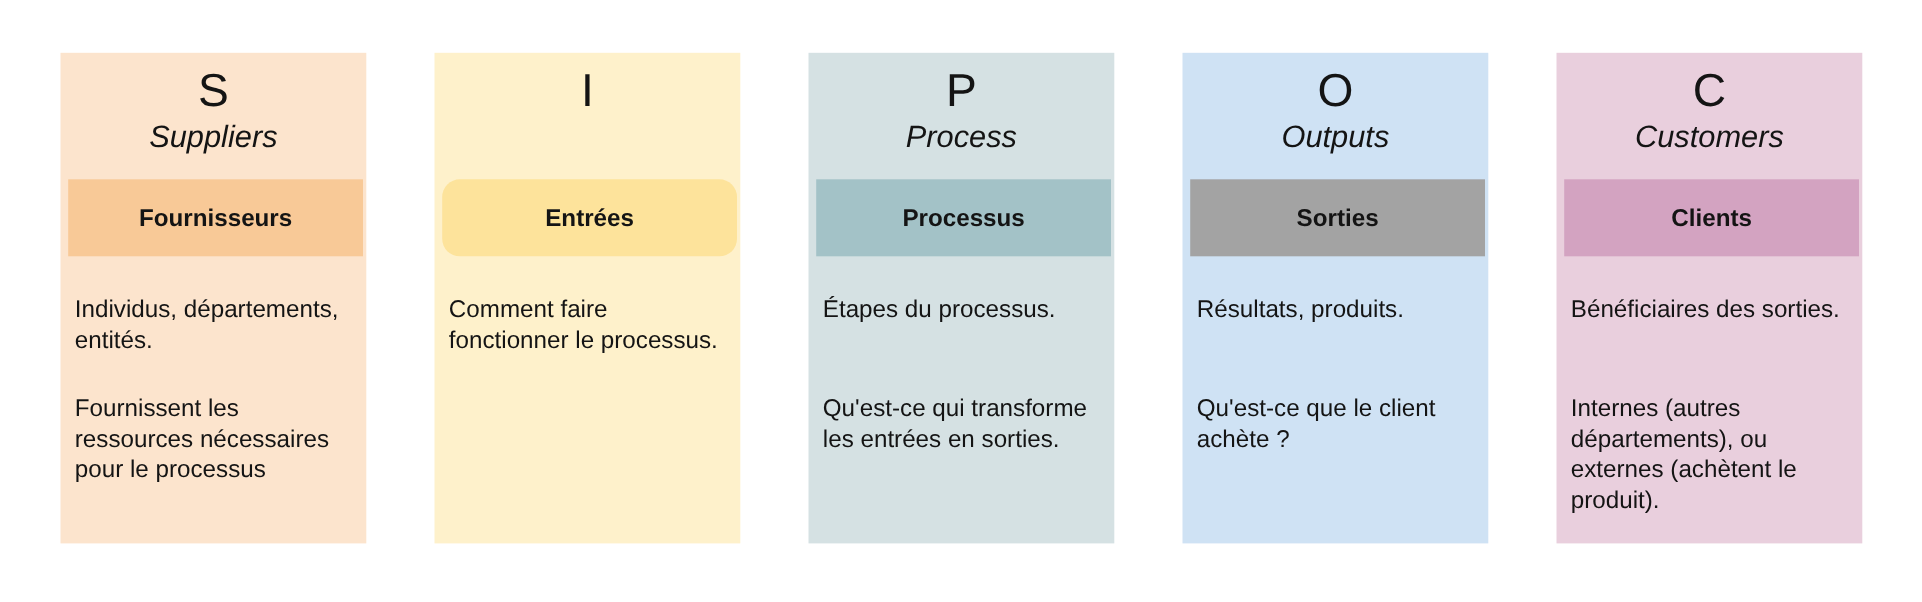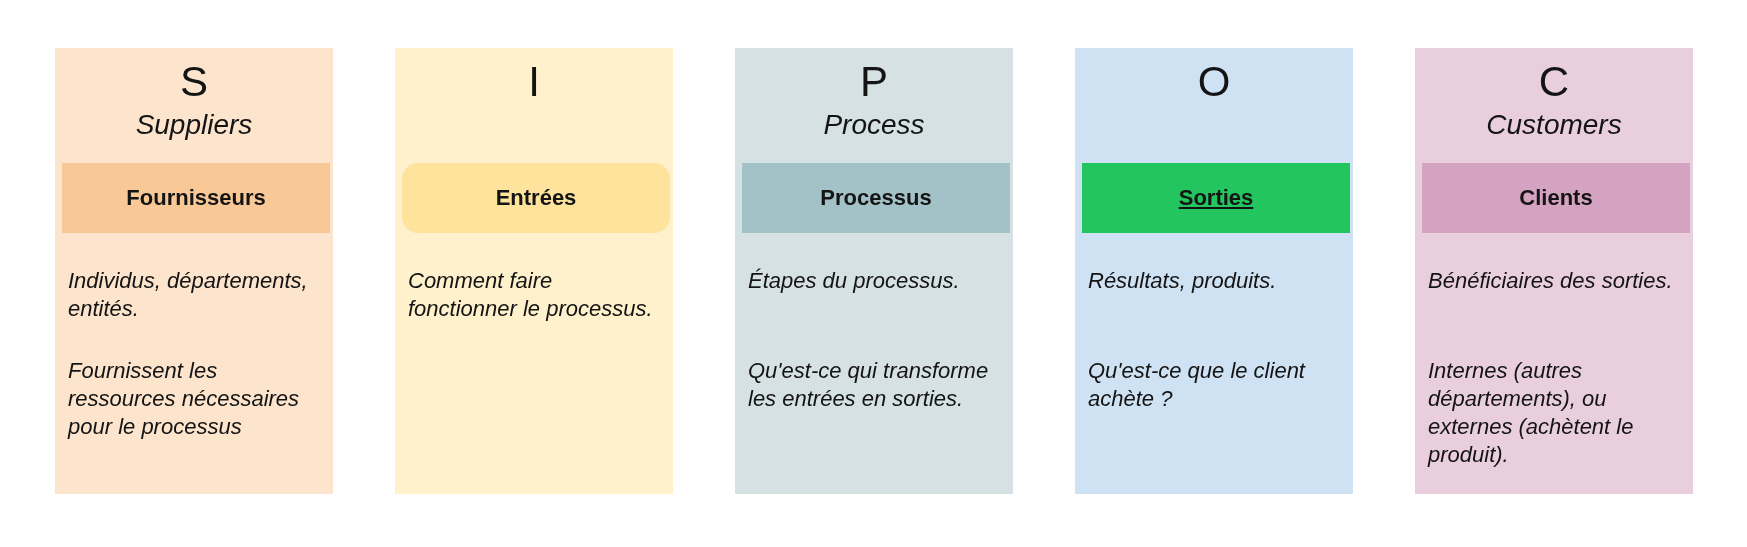--- a/index.html
+++ b/index.html
@@ -62,21 +62,20 @@
   }
   .col-body {
     flex: 1 1 auto;
     padding: 34px 13px 0 13px;
     font-size: 22px;
     line-height: 28px;
     text-align: left;
   }
   .para {
     margin: 0;
-    font-style: italic;
   }
   .para1 {
     min-height: 90px;
   }
 </style>
 </head>
 <body>
 
 <div class="diagram">
   <div class="columns">
@@ -117,22 +116,23 @@
       </div>
       <div class="col-body">
         <p class="para para1">Étapes du processus.</p>
         <p class="para para2">Qu'est-ce qui transforme les entrées en sorties.</p>
       </div>
     </section>
 
     <section class="column" style="background-color: rgb(207, 226, 244);">
       <div class="col-top">
         <div class="letter">O</div>
+        <div class="subtitle">Outputs</div>
       </div>
-      <div class="band" style="background-color: #22c55e; text-decoration: underline;">
+      <div class="band" style="background-color: #a3a3a3;">
         <span class="band-label">Sorties</span>
       </div>
       <div class="col-body">
         <p class="para para1">Résultats, produits.</p>
         <p class="para para2">Qu'est-ce que le client achète ?</p>
       </div>
     </section>
 
     <section class="column" style="background-color: rgb(233, 207, 221);">
       <div class="col-top">

